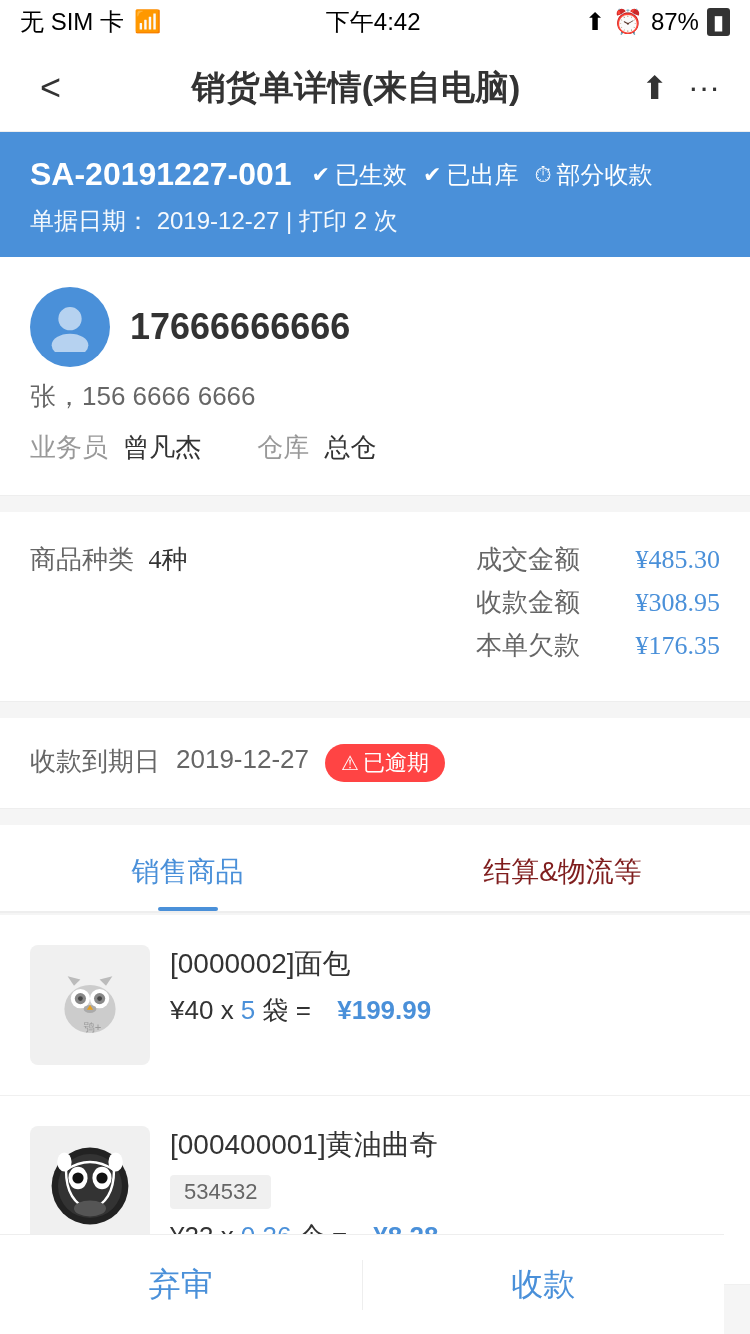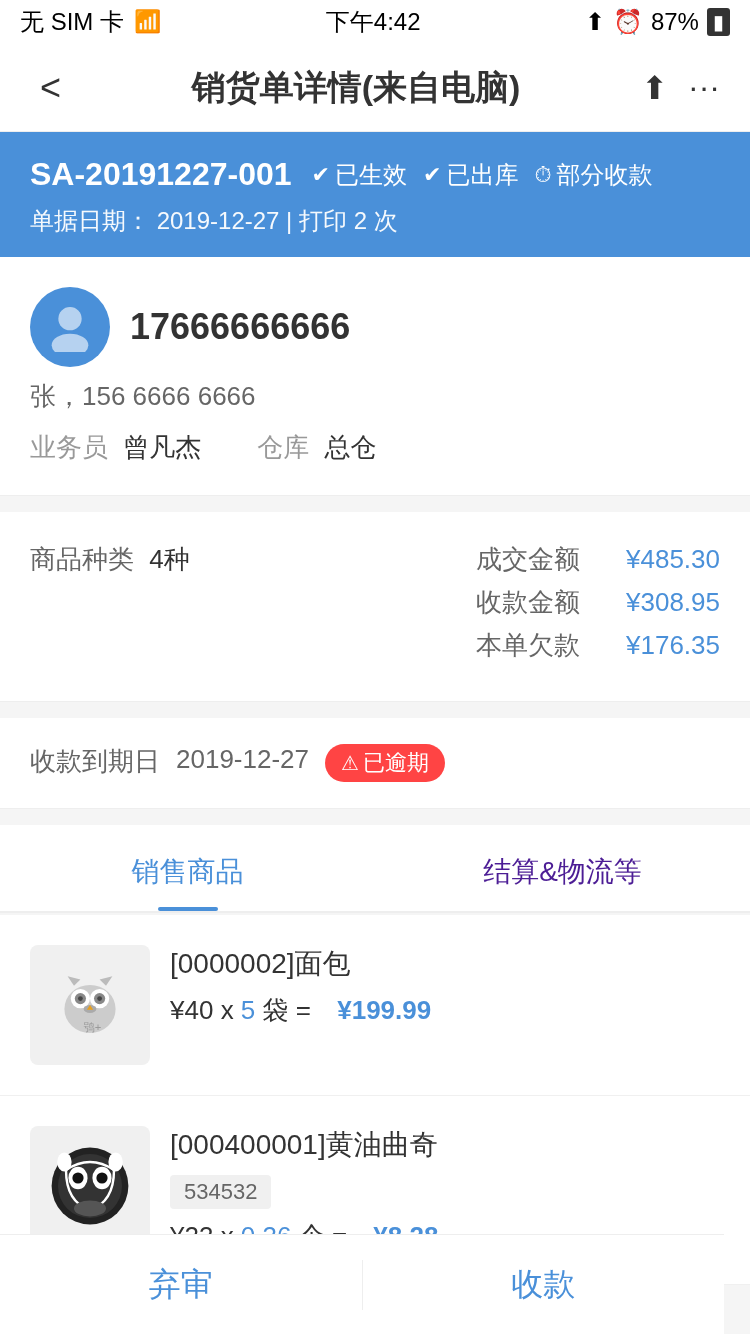--- a/index.html
+++ b/index.html
@@ -132,20 +132,21 @@
 
     
     .summary-section {
       background: #fff;
       padding: 30px;
       margin-top: 16px;
       border-bottom: 1px solid #eee;
       display: flex;
       justify-content: space-between;
       align-items: flex-start;
+      font-family: Liberation Serif, serif;
     }
     .product-type {
       font-size: 26px;
       color: #666;
     }
     .product-type-value {
       color: #333;
       font-weight: 500;
       margin-left: 8px;
     }
@@ -192,21 +193,21 @@
       background: #fff;
       display: flex;
       border-bottom: 2px solid #eee;
       margin-top: 16px;
     }
     .tab {
       flex: 1;
       text-align: center;
       padding: 28px 0 20px;
       font-size: 28px;
-      color: #4c1d95;
+      color: #7f1d1d;
       cursor: pointer;
       position: relative;
     }
     .tab.active {
       color: #4A90D9;
     }
     .tab.active::after {
       content: '';
       position: absolute;
       bottom: 0;

